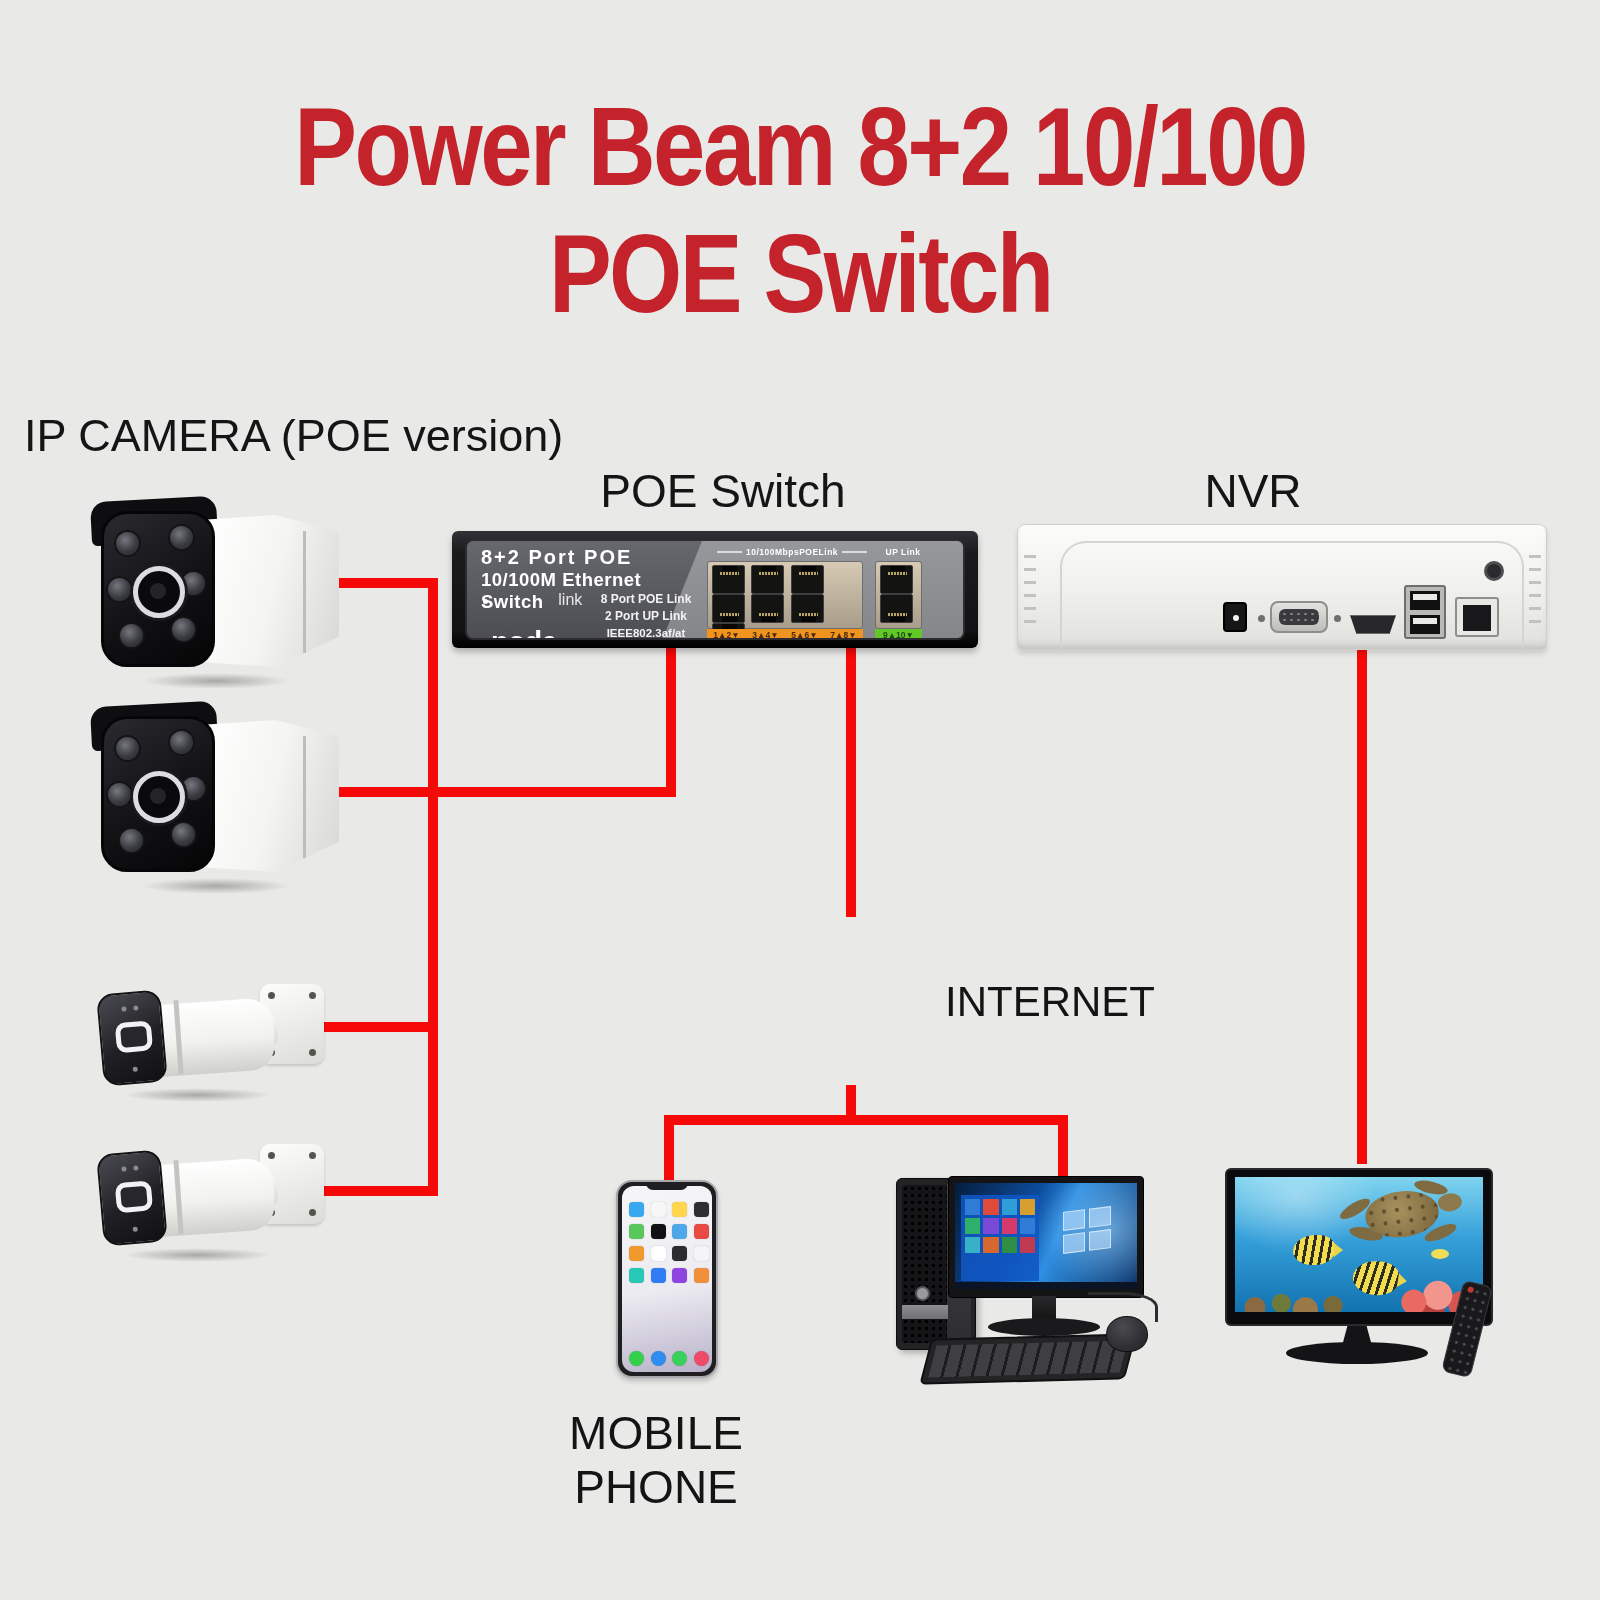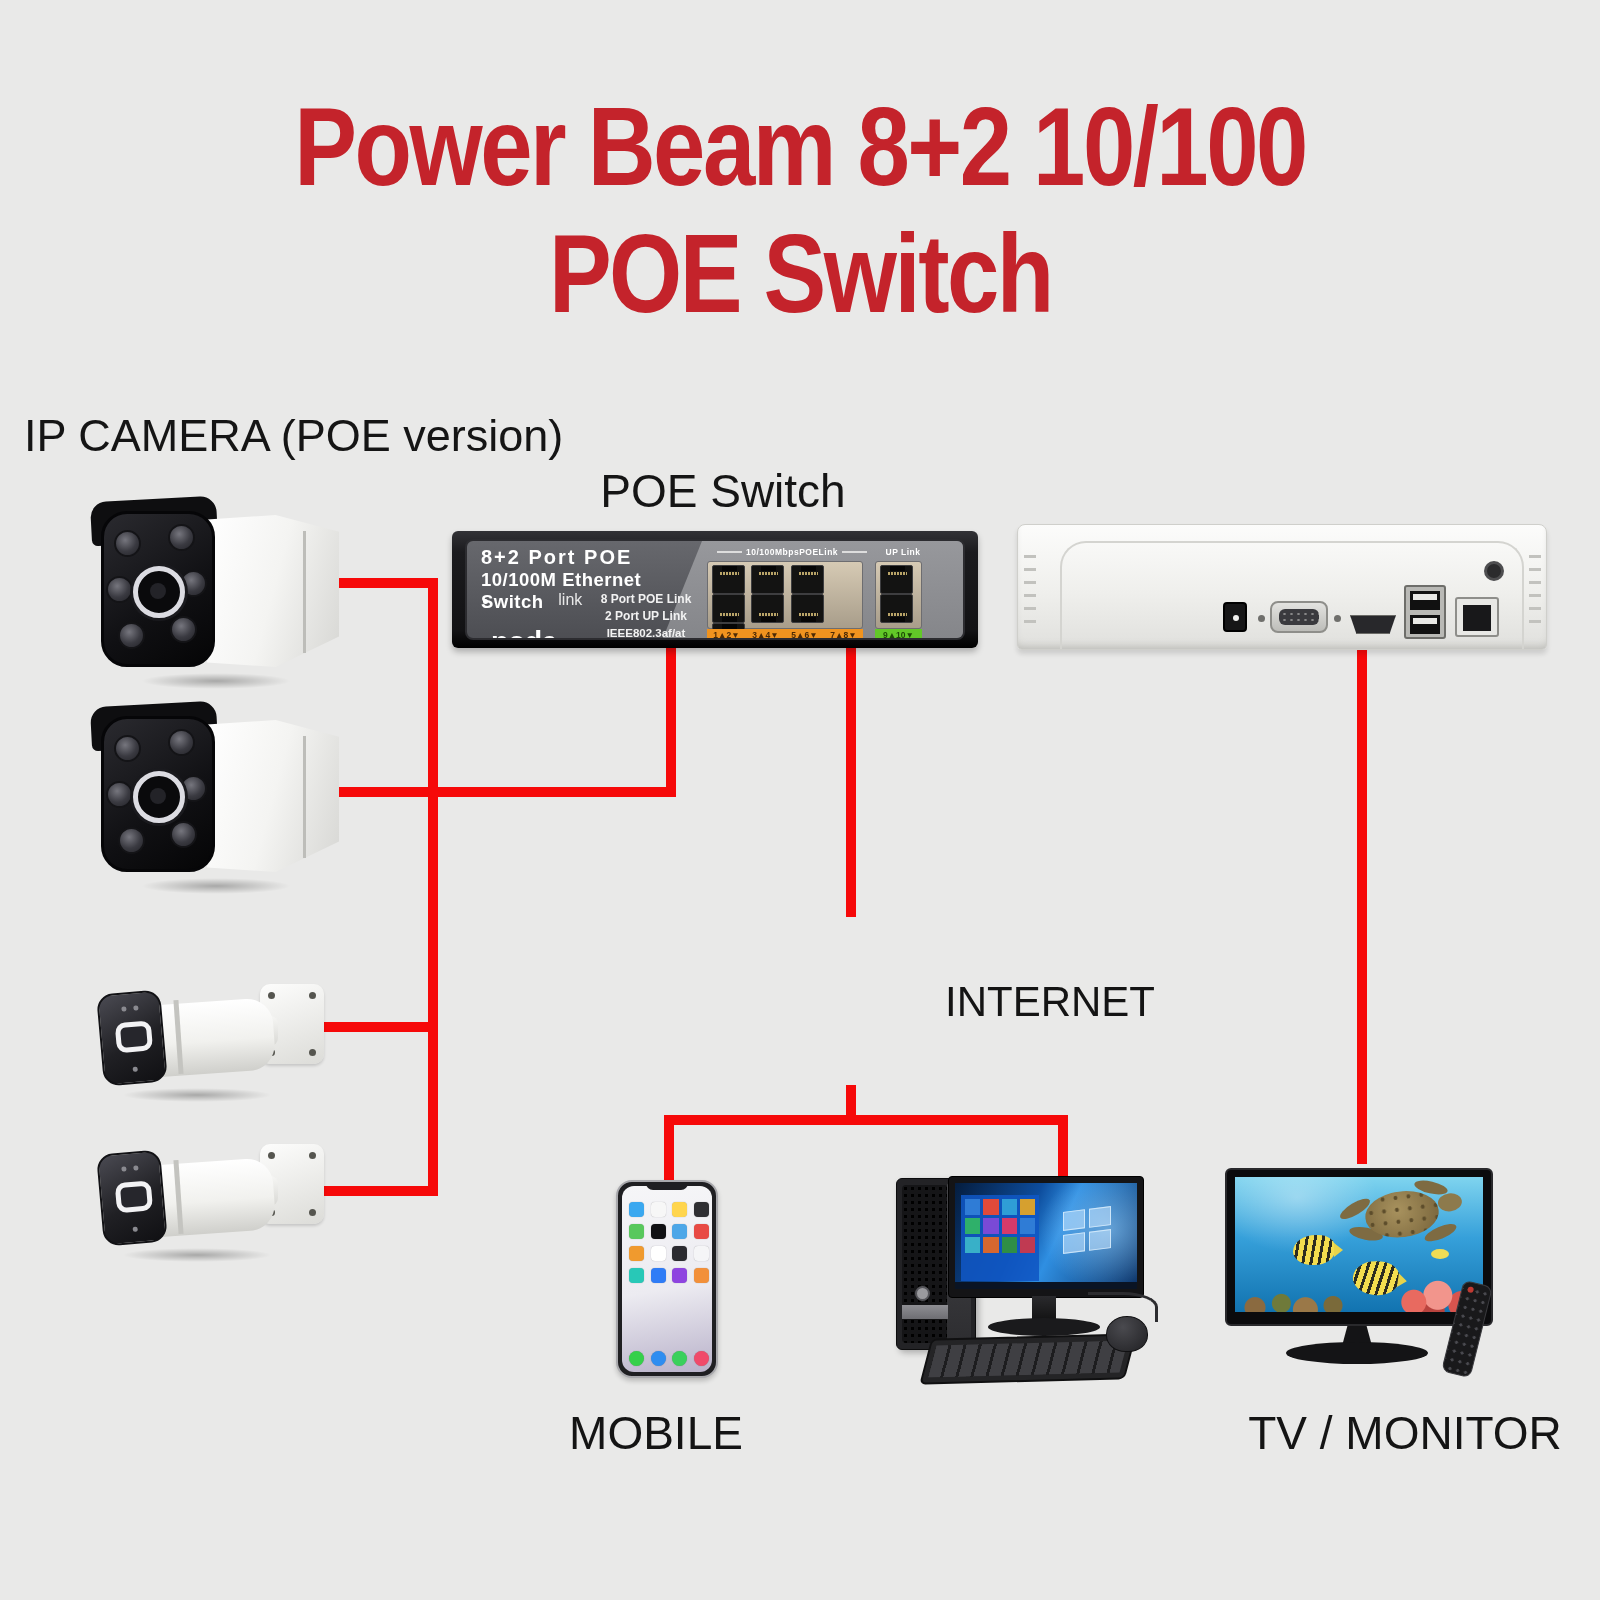--- a/index.html
+++ b/index.html
@@ -216,20 +216,21 @@
 
 <div id="canvas">
 
   <div class="abs main-title">
     <span>Power Beam 8+2 10/100</span><br>
     <span>POE Switch</span>
   </div>
 
   <div class="abs sec-label" style="left:24px;top:410px;font-size:45px;">IP CAMERA (POE version)</div>
   <div class="abs sec-label" style="left:523px;top:464px;width:400px;text-align:center;">POE Switch</div>
+  <div class="abs sec-label" style="left:1103px;top:464px;width:300px;text-align:center;">NVR</div>
 
   <div class="abs rline" style="left:318px;top:578px;width:120px;height:10px;"></div>
   <div class="abs rline" style="left:428px;top:578px;width:10px;height:618px;"></div>
   <div class="abs rline" style="left:320px;top:787px;width:356px;height:10px;"></div>
   <div class="abs rline" style="left:666px;top:645px;width:10px;height:152px;"></div>
   <div class="abs rline" style="left:322px;top:1022px;width:116px;height:10px;"></div>
   <div class="abs rline" style="left:322px;top:1186px;width:116px;height:10px;"></div>
   <div class="abs rline" style="left:846px;top:645px;width:10px;height:272px;"></div>
   <div class="abs rline" style="left:846px;top:1085px;width:10px;height:36px;"></div>
   <div class="abs rline" style="left:664px;top:1115px;width:404px;height:10px;"></div>
@@ -499,16 +500,16 @@
       <div class="coral-l"></div>
       <div class="coral-r"></div>
     </div>
   </div>
   <div class="abs tvneck"></div>
   <div class="abs tvbase"></div>
   <div class="abs remote"></div>
 
   <div class="abs dev-label" style="left:556px;top:1406px;width:200px;">
     <div>MOBILE</div>
-  </div>
-  <div class="abs dev-label" style="left:1240px;top:1406px;width:330px;">TV / MONITOR</div>
+    <div>PHONE</div>
+  </div>
 
 </div>
 
 </body></html>

